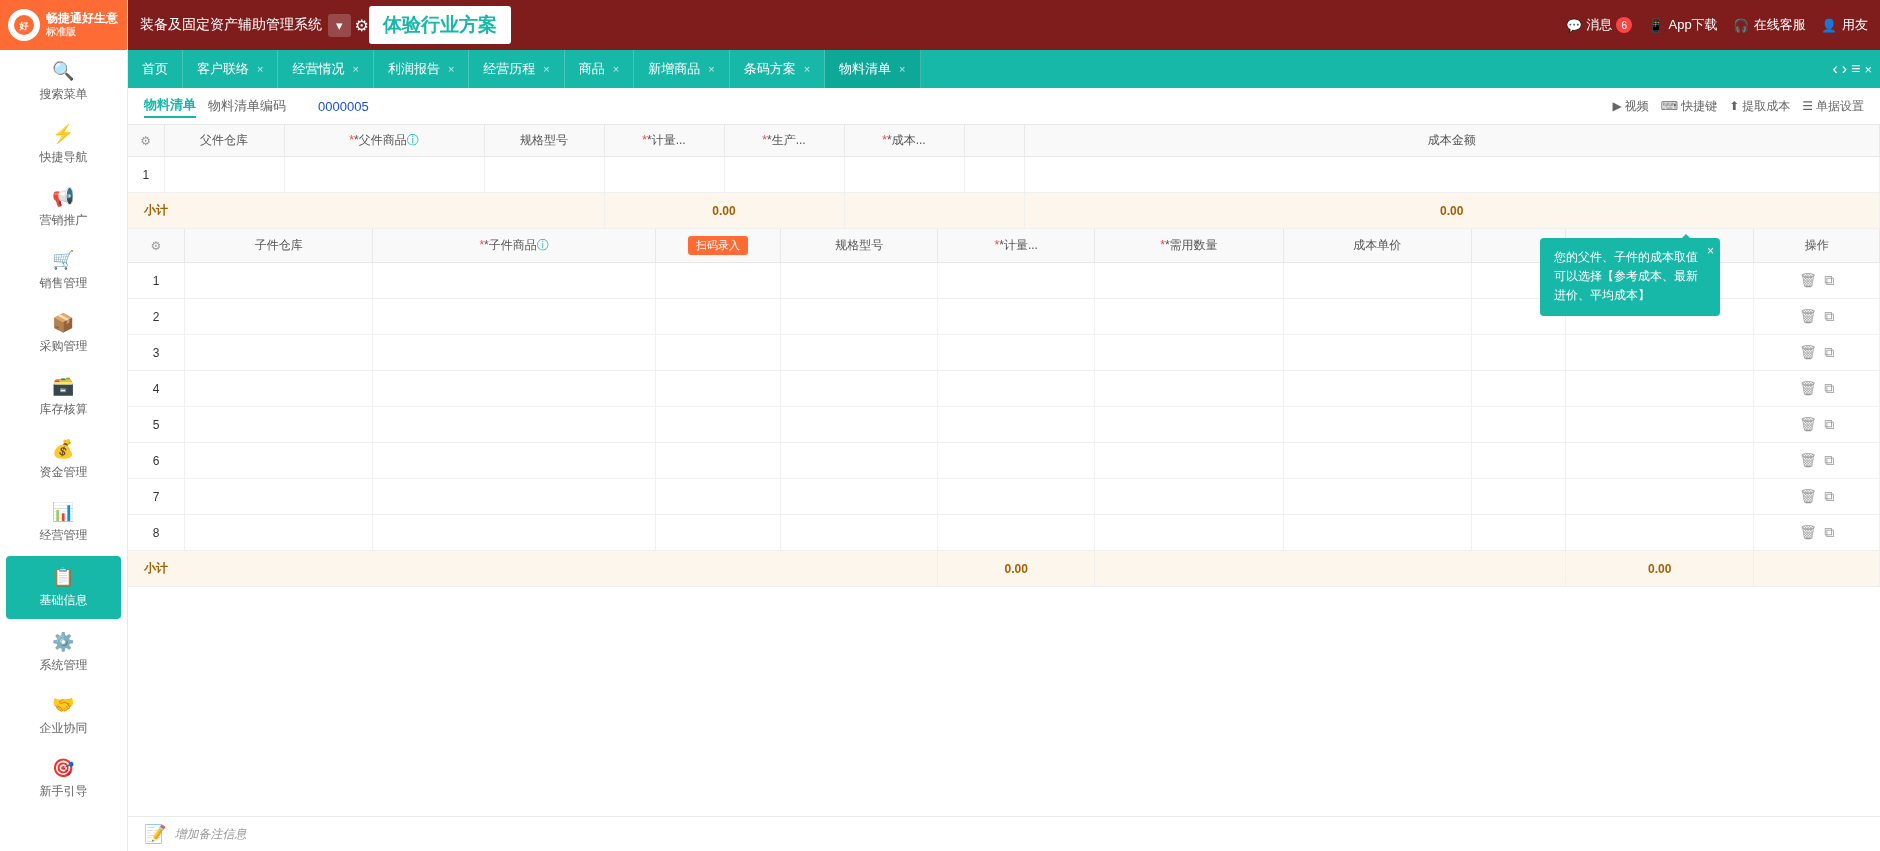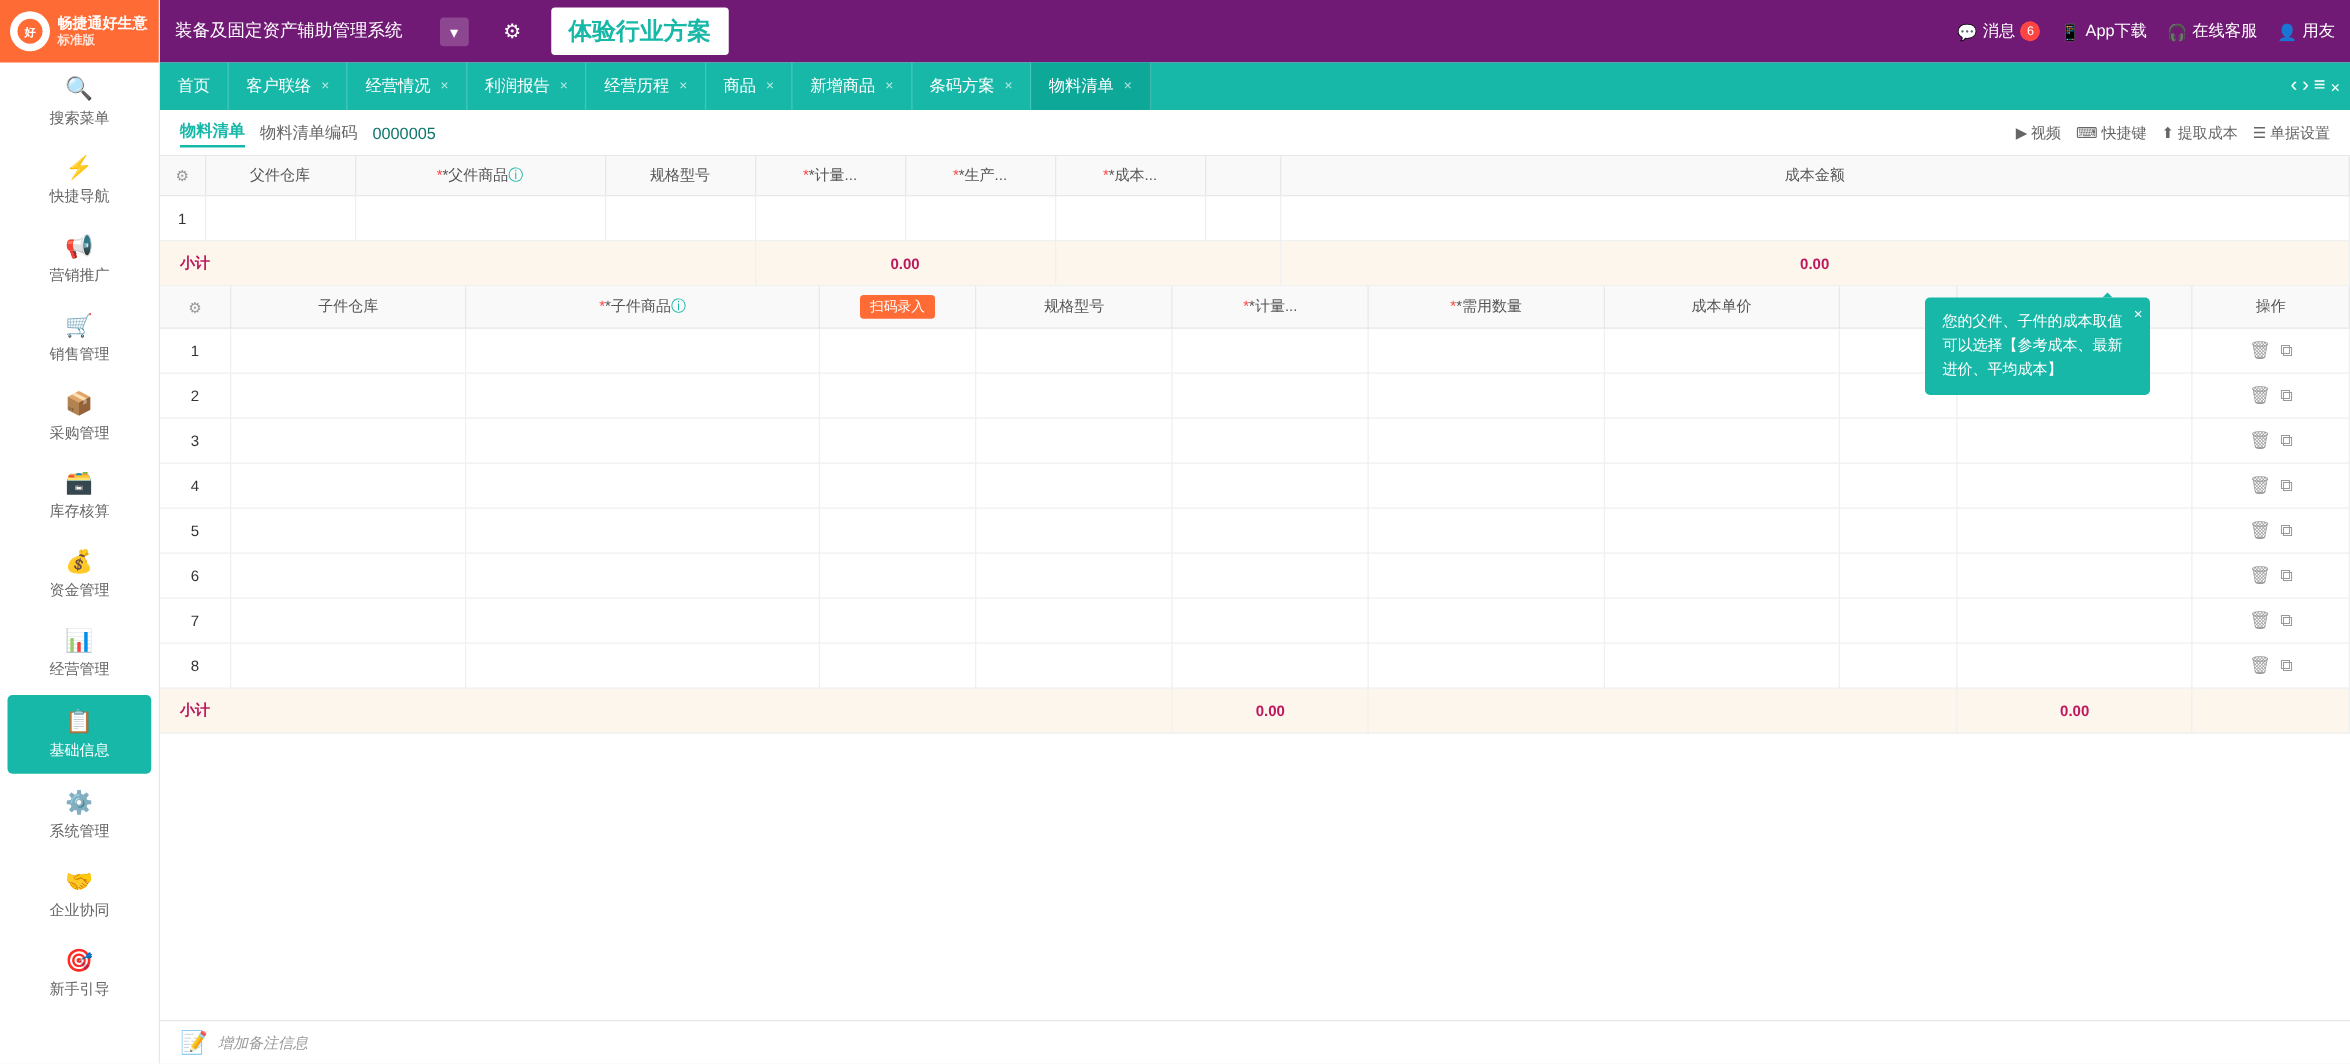--- a/index.html
+++ b/index.html
@@ -49,26 +49,26 @@
       transition: color 0.2s;
     }
     .sidebar-item-icon { font-size: 18px; }
     .sidebar-item.active-bg { background: #17b8a8; color: #fff; margin: 2px 6px; border-radius: 4px; }
 
     
     .main { flex: 1; display: flex; flex-direction: column; overflow: hidden; }
 
     
     .topbar {
-      background: #701a75;
+      background: #7f1d1d;
       height: 50px;
       display: flex;
       align-items: center;
       padding: 0 12px;
-      gap: 24px;
+      gap: 0;
       flex-shrink: 0;
     }
     .topbar-system-name {
       color: #fff;
       font-size: 14px;
       margin-right: 6px;
     }
     .topbar-dropdown {
       background: rgba(255,255,255,0.2);
       border: none;
@@ -174,22 +174,22 @@
       cursor: pointer;
       padding: 2px 0;
     }
     .sub-header-tab.active {
       color: #17b8a8;
       border-bottom: 2px solid #17b8a8;
       font-weight: bold;
     }
     .sub-header-code {
       font-size: 13px;
-      color: #0f766e;
-      margin-left: 0;
+      color: #1d4ed8;
+      margin-left: 20px;
     }
     .sub-header-right {
       margin-left: auto;
       display: flex;
       align-items: center;
       gap: 12px;
       font-size: 12px;
       color: #666;
     }
     .sub-header-right-item {
@@ -235,21 +235,21 @@
       border-bottom: 1px solid #f0f0f0;
       border-right: 1px solid #f0f0f0;
       padding: 6px 8px;
       text-align: center;
       color: #333;
       height: 36px;
     }
     .data-table .subtotal-row td {
       background: #fdf6ec;
       font-weight: bold;
-      color: #be185d;
+      color: #a16207;
     }
     .settings-icon { color: #999; cursor: pointer; }
 
     .scan-btn {
       background: #ff6b35;
       color: #fff;
       border: none;
       padding: 2px 8px;
       border-radius: 3px;
       font-size: 11px;

